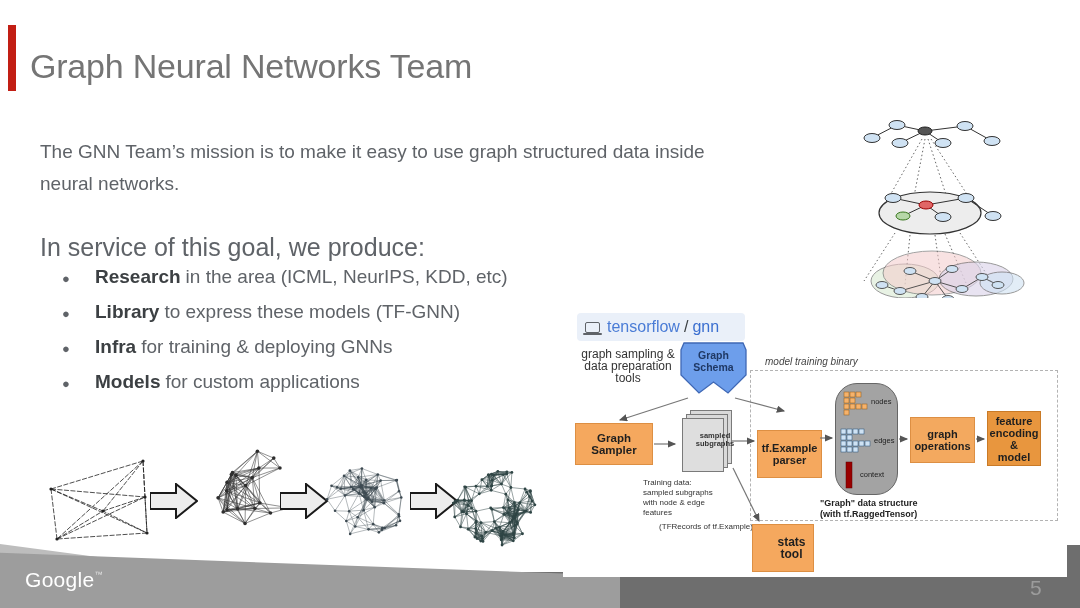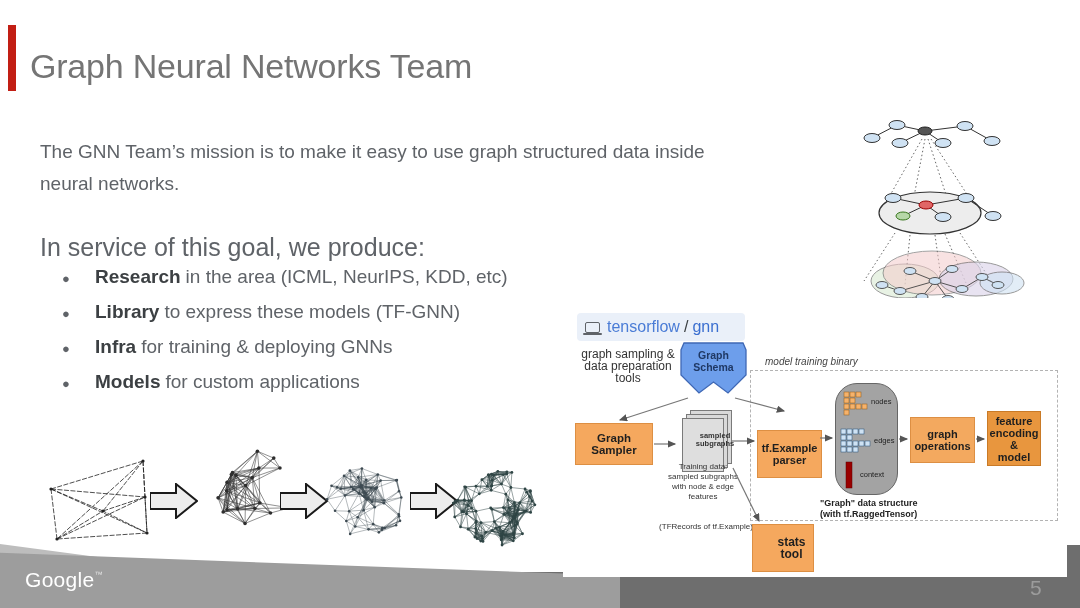--- a/index.html
+++ b/index.html
@@ -50,21 +50,21 @@
   #feature{left:424px;top:113px;width:54px;height:55px;font-size:11px;background:#e8963e;border-color:#c97a27;}
   #stats{left:189px;top:226px;width:62px;height:48px;font-size:12px;padding-left:17px;}
   
   #pages{left:115px;top:112px;width:54px;height:68px;}
   #pages .pg{position:absolute;width:40px;height:52px;background:#d9d9d9;border:1px solid #7a7a7a;}
   #pages .p1{left:12px;top:0;}
   #pages .p2{left:8px;top:4px;}
   #pages .p3{left:4px;top:8px;background:#dedede;}
   #subgraphs-label{position:absolute;left:5px;top:22px;width:40px;text-align:center;
       font-size:7.5px;font-weight:bold;color:#333;line-height:8px;z-index:2;margin-left:12px;}
-  #training-caption{left:80px;top:164px;width:120px;text-align:center;font-size:8px;color:#333;line-height:10px;}
+  #training-caption{left:80px;top:180px;width:120px;font-size:8px;color:#333;line-height:10px;}
   #tfrecords-caption{left:70px;top:224px;width:146px;text-align:center;font-size:8px;color:#333;}
   
   #gcontainer{left:272px;top:85px;width:63px;height:112px;border:1.5px solid #666;border-radius:22px;
       background:#a3a3a3;box-sizing:border-box;}
   .tiny-label{position:absolute;font-size:7.5px;color:#222;}
   #structure-caption{left:257px;top:200px;width:120px;font-size:9px;font-weight:bold;color:#222;line-height:11px;}
   svg{display:block;}
 </style>
 </head>
 <body>

